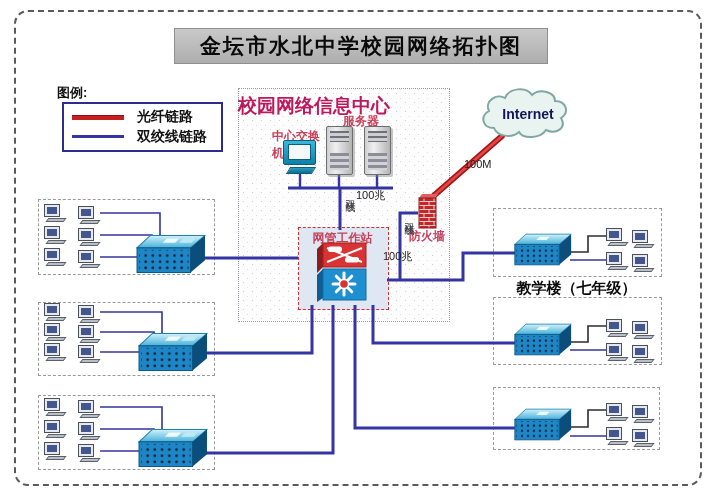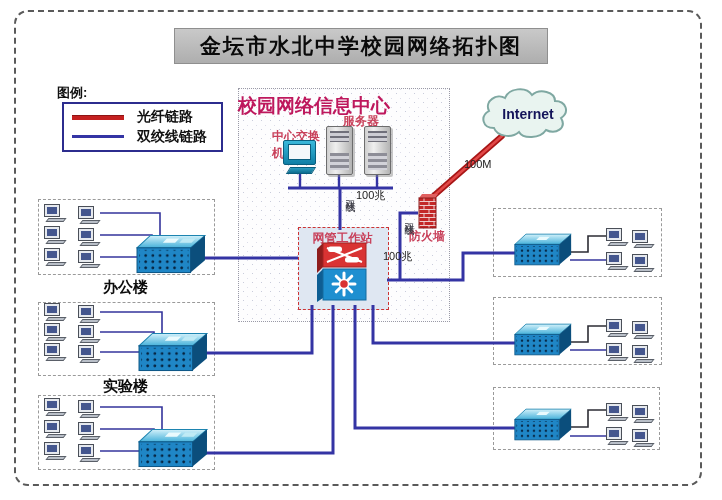--- a/index.html
+++ b/index.html
@@ -182,22 +182,21 @@
   <div class="abs vlabel z3" style="left:402px;top:215px;">双绞线</div>
   <div class="abs speed-label z3" style="left:383px;top:249px;">100兆</div>
 
   <svg class="abs z3" style="left:478px;top:86px;" width="92" height="58" viewBox="0 0 92 58">
     <path d="M16 42 C4 42 2 30 11 25 C6 15 19 7 27 12 C31 2 48 0 54 9 C62 2 77 6 77 15
              C88 15 92 26 83 32 C89 42 78 49 68 44 C62 53 45 53 41 46 C33 53 19 50 16 42 Z" fill="#e9f4f0" stroke="#7fa8a2" stroke-width="2"></path>
   </svg>
   <div class="abs internet-text z3" style="left:500px;top:106px;width:56px;">Internet</div>
   <div class="abs speed-label z3" style="left:464px;top:158px;">100M</div>
 
-  <div class="abs bldg-label z3" style="left:38px;top:278px;width:175px;">办公楼</div>
-  <div class="abs bldg-label z3" style="left:38px;top:377px;width:175px;">实验楼</div>
+  <div class="abs bldg-label z3" style="left:493px;top:279px;width:167px;">教学楼（七年级）</div>
 
   <svg class="abs z3" style="left:136px;top:234px;" width="70" height="40" viewBox="0 0 68 38">
     <polygon points="14,1 67,1 53,13 1,13" fill="url(#swtop)" stroke="#1d84b0"></polygon>
     <polygon points="30,4 42,4 38,8 26,8" fill="#eafafd"></polygon>
     <polygon points="46,4 58,4 54,8 42,8" fill="#bfeaf5"></polygon>
     <rect x="1" y="13" width="52" height="24" fill="#1f86c6" stroke="#0d5887"></rect>
     <rect x="3" y="15" width="48" height="20" fill="url(#swdots)"></rect>
     <polygon points="53,13 67,1 67,25 53,37" fill="#0b4e7c"></polygon>
   </svg>
   <svg class="abs z3" style="left:138px;top:332px;" width="70" height="40" viewBox="0 0 68 38">

